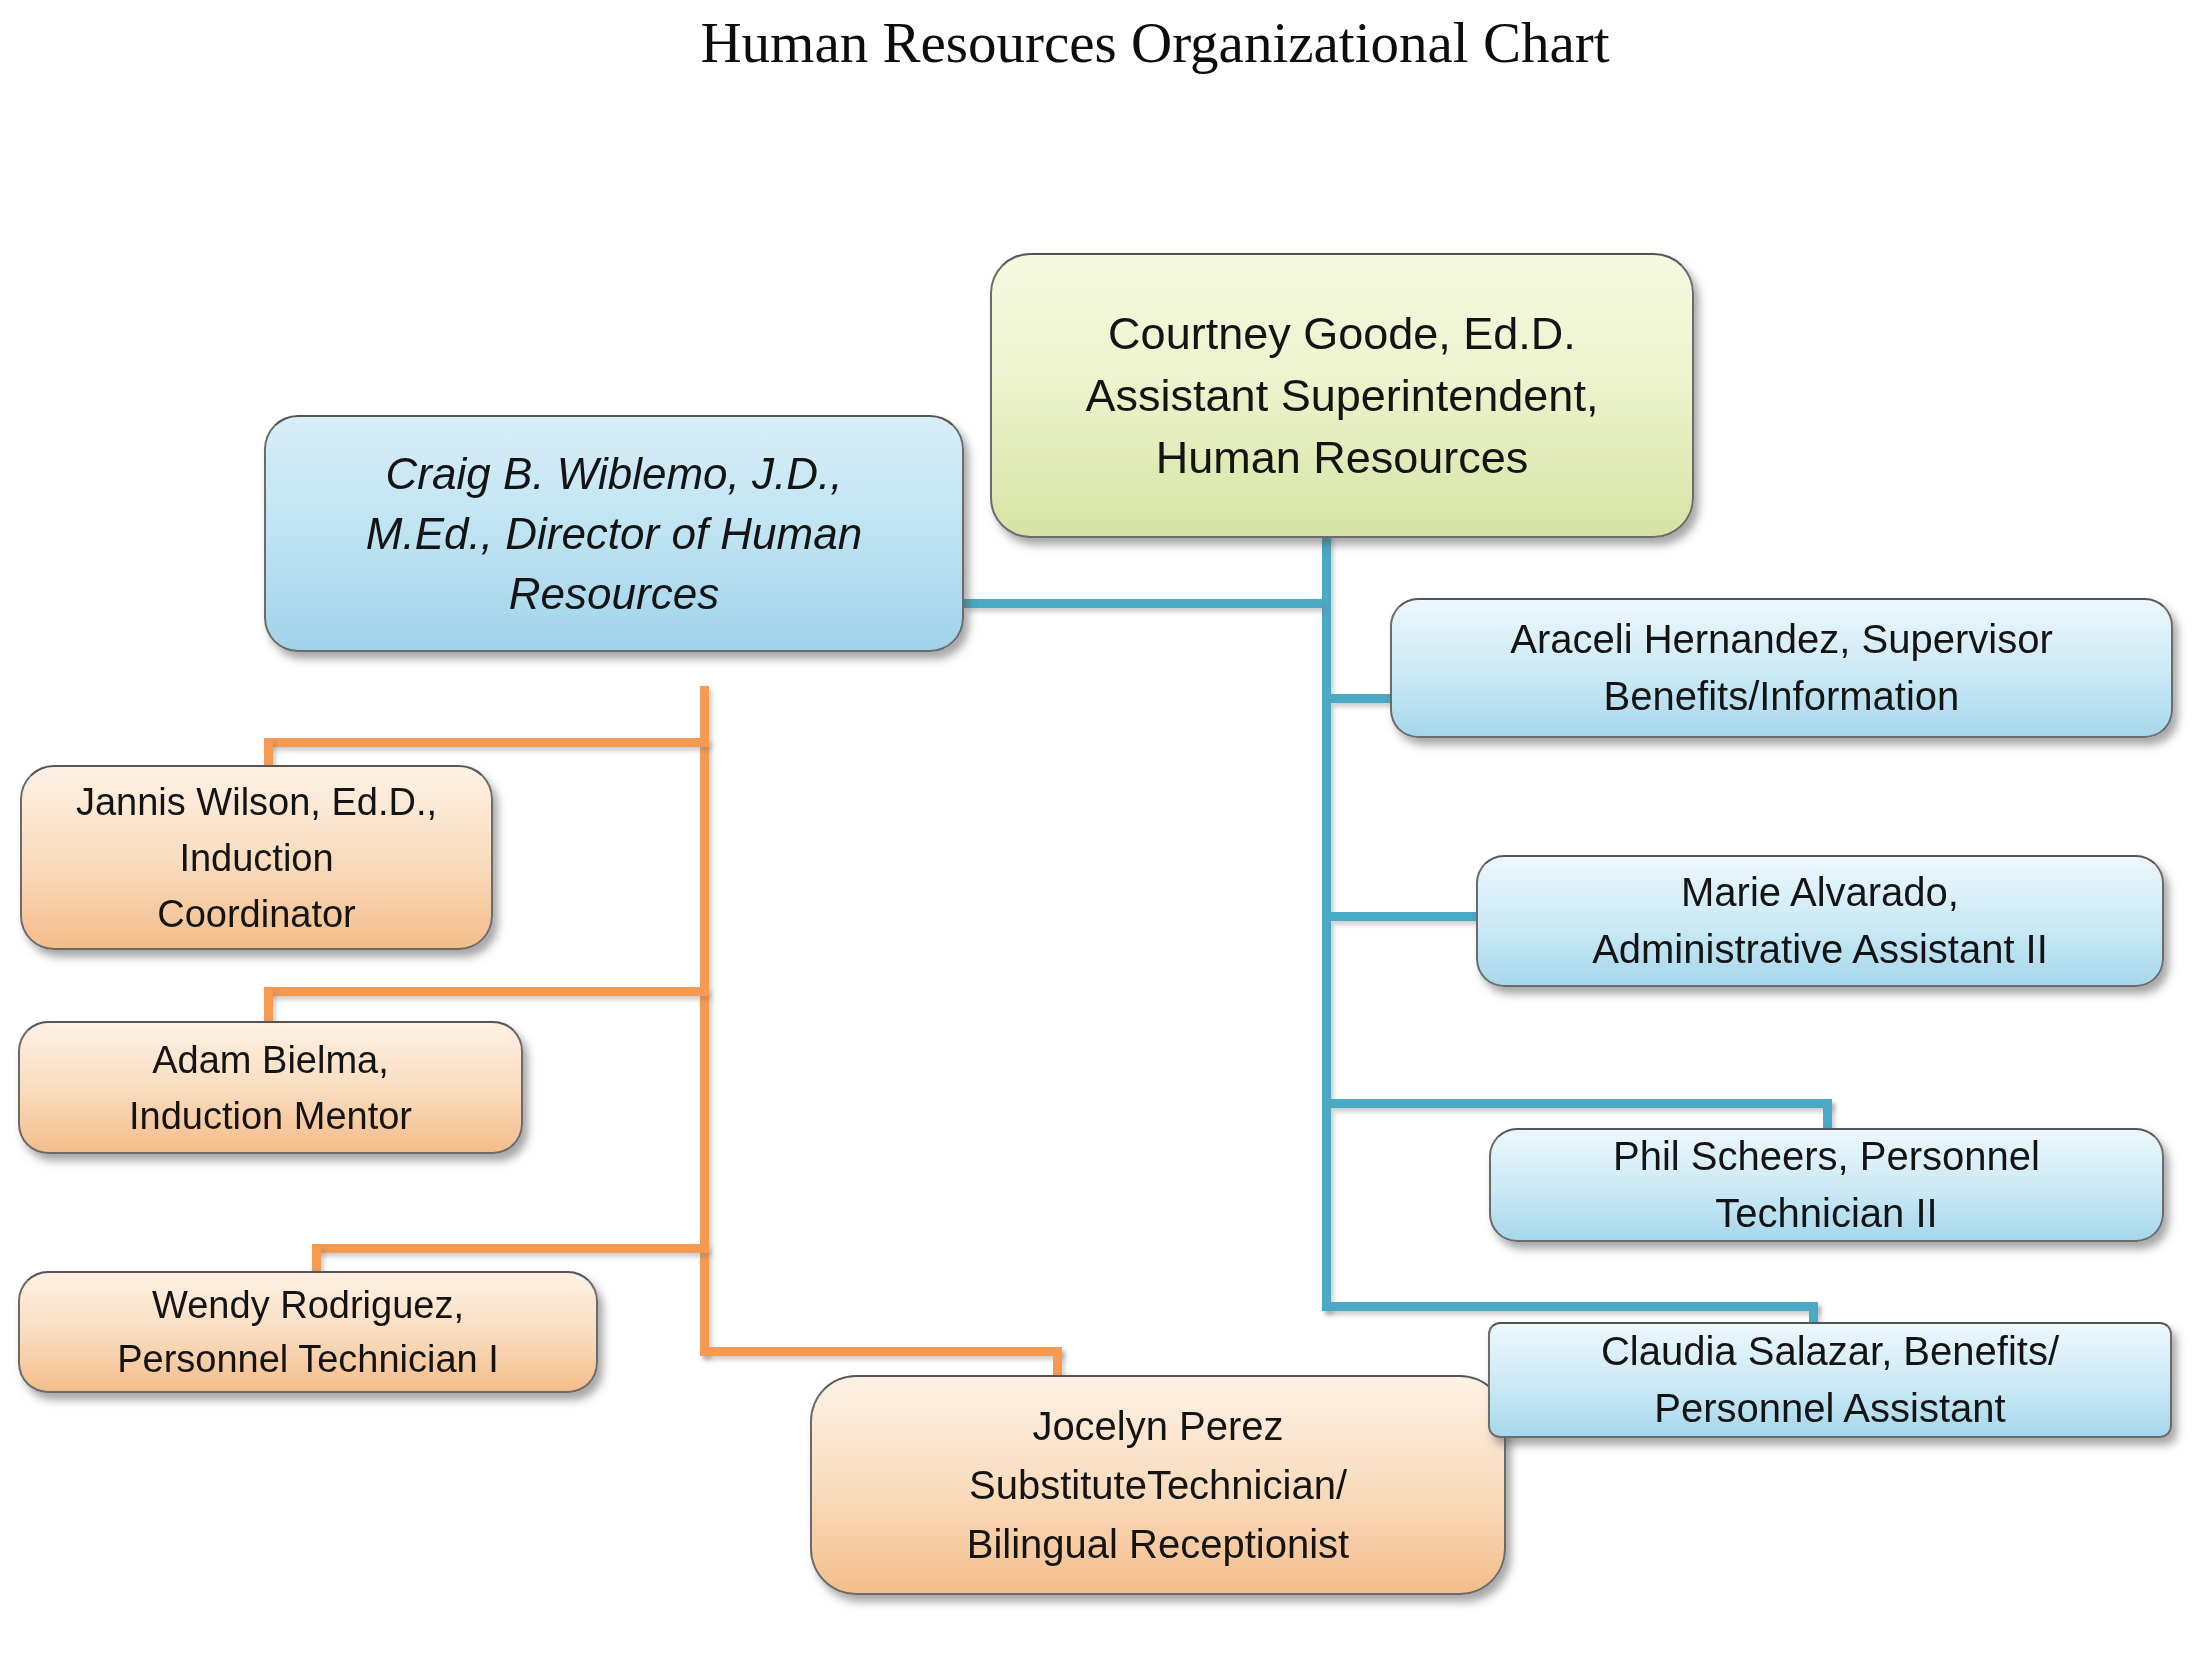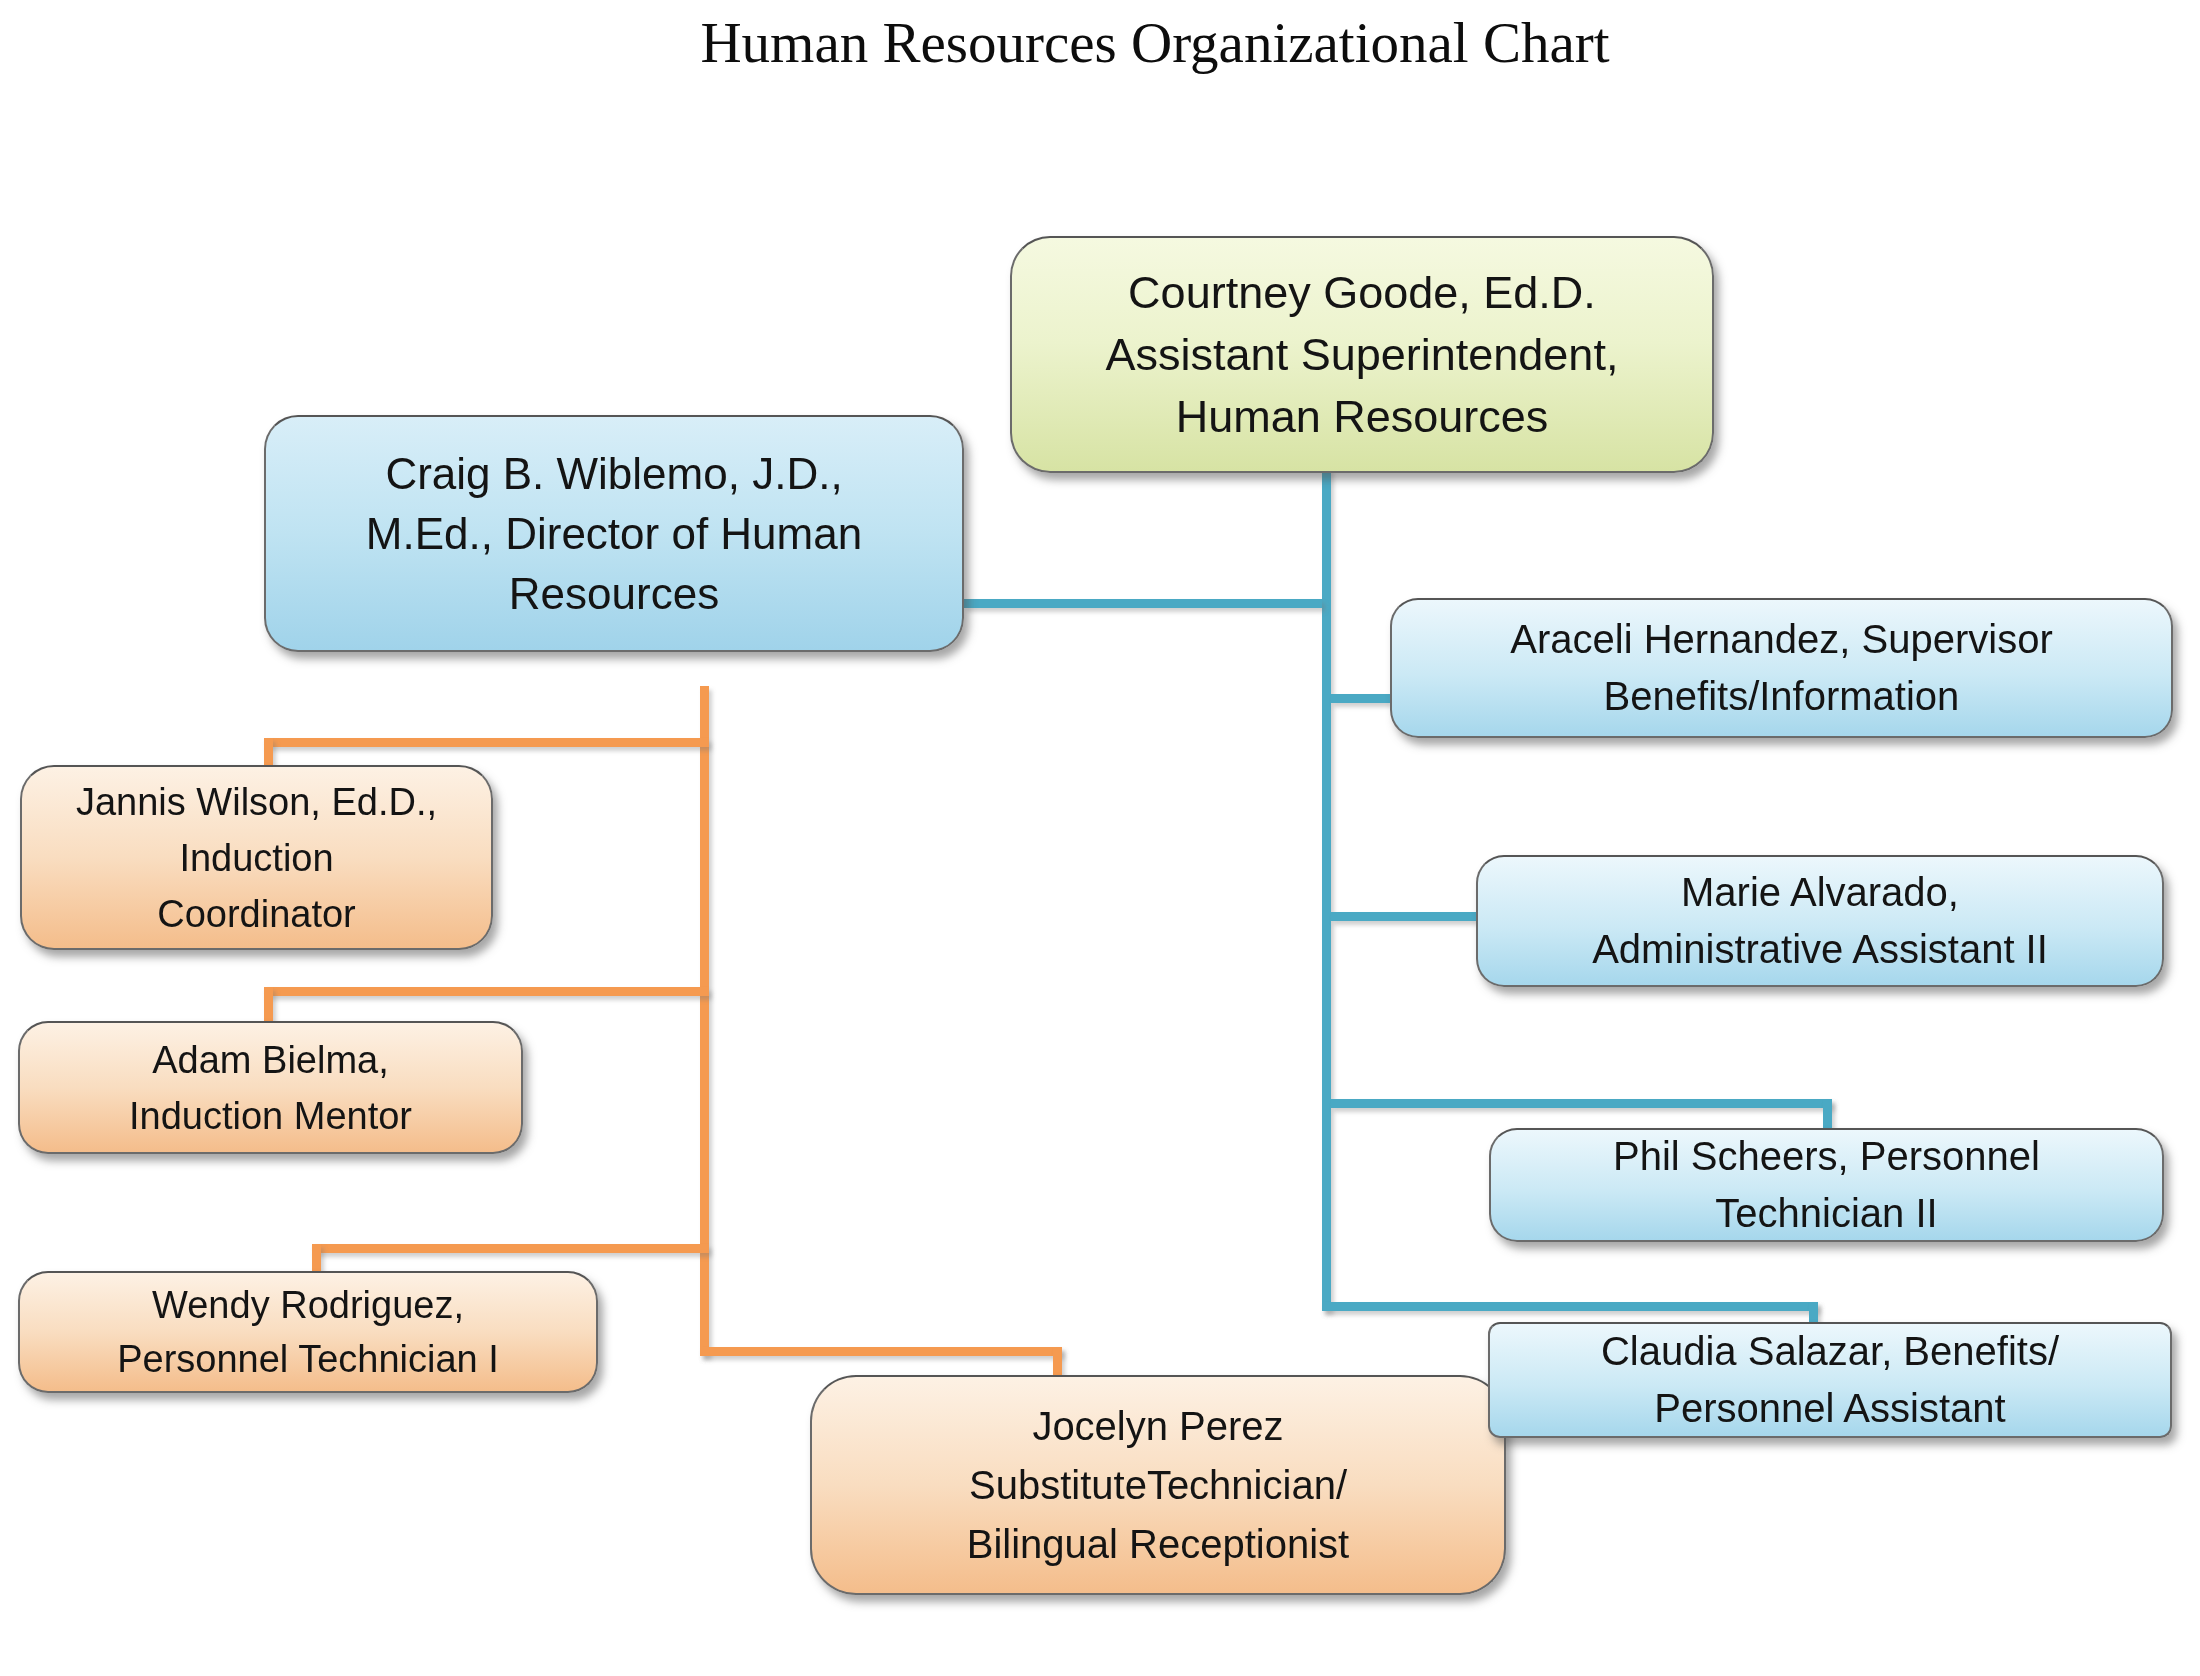--- a/index.html
+++ b/index.html
@@ -38,22 +38,22 @@
   .fill-green{background:linear-gradient(180deg,#f5f9e0 0%,#ecf3cd 45%,#d7e3a4 100%);}
   .fill-blue{background:linear-gradient(180deg,#ecf7fc 0%,#cbe9f5 55%,#a6d7ec 100%);}
   .fill-blue-deep{background:linear-gradient(180deg,#d8eef8 0%,#bfe3f2 50%,#a0d3ea 100%);}
   .fill-orange{background:linear-gradient(180deg,#fdf1e4 0%,#f9ddc0 50%,#f4bd8b 100%);}
 
   .line{position:absolute;box-shadow:3px 4px 4px rgba(120,120,120,0.35);}
   .line.orange{background:#f59a50;}
   .line.teal{background:#4aa9c4;}
 
   
-  #n-courtney{left:990px;top:236px;width:704px;height:237px;font-size:45px;line-height:62px;border-radius:40px;margin-left:20px;}
-  #n-craig{left:264px;top:415px;width:700px;height:237px;font-size:44px;line-height:60px;border-radius:34px;}
+  #n-courtney{left:990px;top:253px;width:704px;height:285px;font-size:45px;line-height:62px;border-radius:40px;}
+  #n-craig{left:264px;top:415px;width:700px;height:237px;font-size:44px;line-height:60px;border-radius:34px;font-style:italic;}
   #n-jannis{left:20px;top:765px;width:473px;height:185px;font-size:38px;line-height:56px;border-radius:34px;}
   #n-adam{left:18px;top:1021px;width:505px;height:133px;font-size:38px;line-height:56px;border-radius:30px;}
   #n-wendy{left:18px;top:1271px;width:580px;height:122px;font-size:38px;line-height:54px;border-radius:30px;}
   #n-jocelyn{left:810px;top:1375px;width:696px;height:220px;font-size:40px;line-height:59px;border-radius:46px;}
   #n-araceli{left:1390px;top:598px;width:783px;height:140px;font-size:40px;line-height:57px;border-radius:28px;}
   #n-marie{left:1476px;top:855px;width:688px;height:132px;font-size:40px;line-height:57px;border-radius:28px;}
   #n-phil{left:1489px;top:1128px;width:675px;height:114px;font-size:40px;line-height:57px;border-radius:28px;}
   #n-claudia{left:1488px;top:1322px;width:684px;height:116px;font-size:40px;line-height:57px;border-radius:12px;}
 
   

